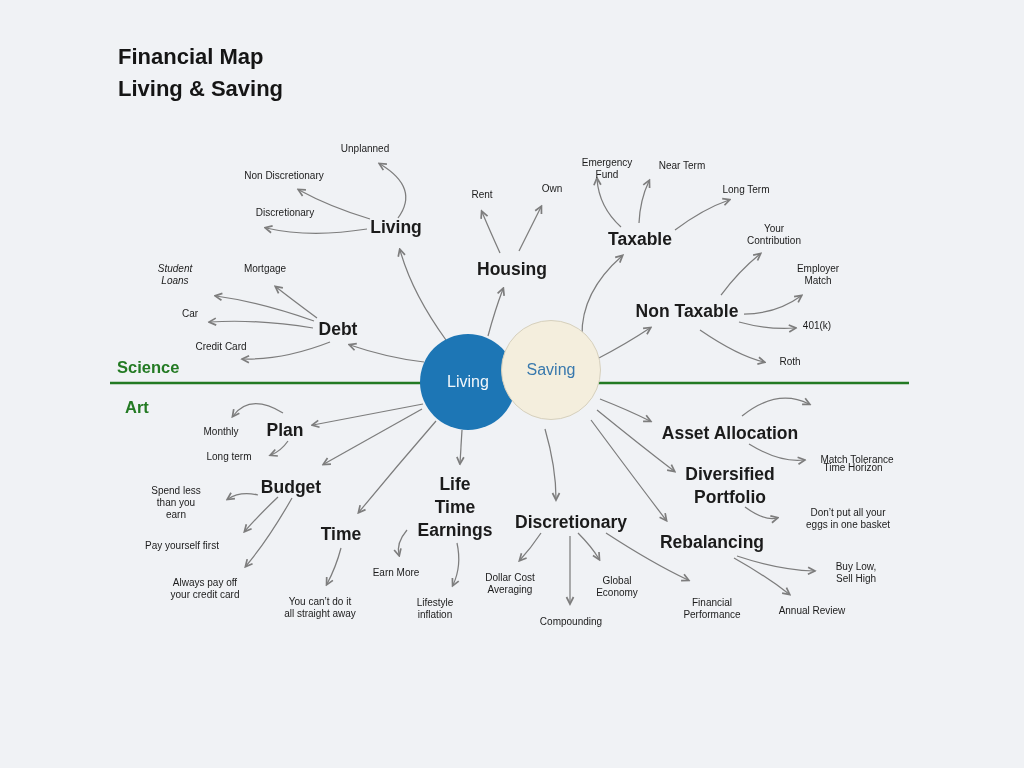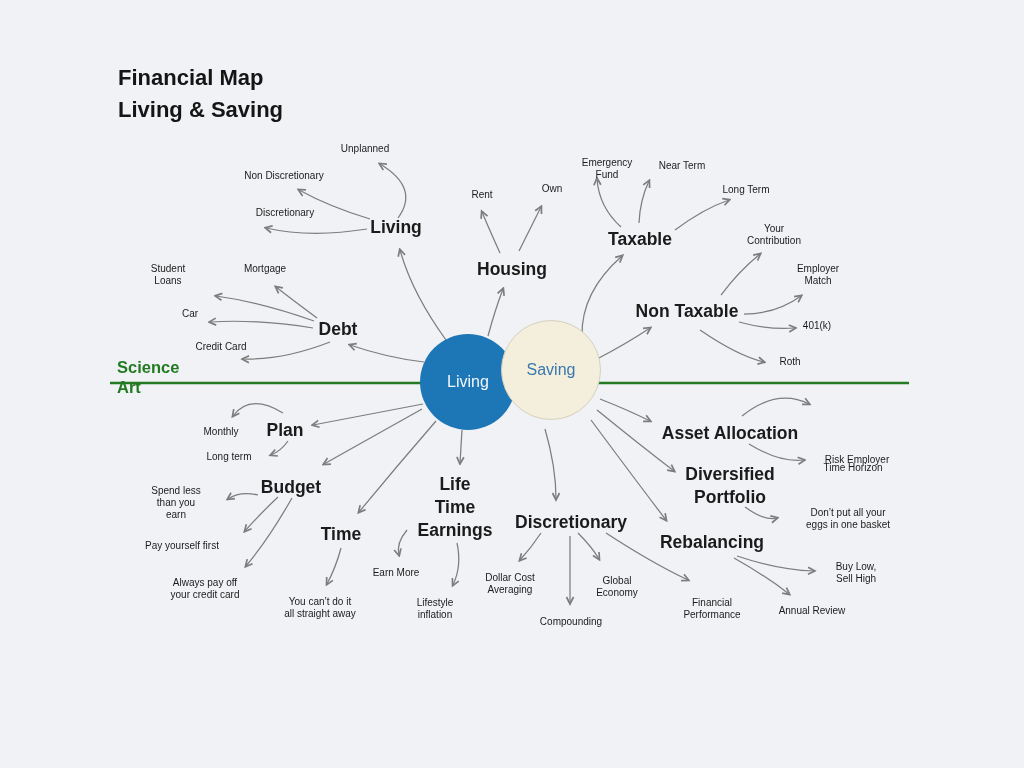--- a/index.html
+++ b/index.html
@@ -11,21 +11,21 @@
     position:relative;
     width:1024px;height:768px;
     overflow:hidden;
     background:var(--background,#f0f2f5);
   }
   #edges{position:absolute;left:0;top:0;}
   #edges path.edge{fill:none;stroke:var(--arrow,#7d7d7d);stroke-width:1.25;}
   #edges .divider{stroke:var(--divider-green,#237a23);stroke-width:2.6;}
   #edges .ah{fill:none;stroke:var(--arrow,#7d7d7d);stroke-width:1.7;}
   .title{
-    position:absolute;left:118px;top:62px;
+    position:absolute;left:118px;top:41px;
     font-size:22px;font-weight:700;color:#151515;line-height:32px;
     white-space:pre-line;
   }
   .section-label{
     position:absolute;left:117px;
     font-size:16.5px;font-weight:700;color:var(--divider-green,#237a23);
   }
   .label{
     position:absolute;transform:translate(-50%,-50%);
     text-align:center;white-space:pre-line;
@@ -114,21 +114,21 @@
     <path class="edge" marker-end="url(#ah)" d="M749,444 Q780,463 804,460"></path>
     <path class="edge" marker-end="url(#ah)" d="M745,507 Q764,521 777,518"></path>
     <path class="edge" marker-end="url(#ah)" d="M737,556 Q779,570 814,571"></path>
     <path class="edge" marker-end="url(#ah)" d="M734,558 Q766,576 789,594"></path>
   </svg>
 
   <div class="title"><span>Financial Map</span>
 <span>Living &amp; Saving</span></div>
 
   <div class="section-label" style="top:358px;">Science</div>
-  <div class="section-label" style="top:378px;">Art</div>
+  <div class="section-label" style="top:398px;margin-left:8px;">Art</div>
 
   <div class="circle living">
       <span>Living</span>
     </div>
   <div class="circle saving">
       <span>Saving</span>
     </div>
 
   <div class="label branch" style="left:396px;top:227px;">Living</div>
   <div class="label branch" style="left:512px;top:269px;">Housing</div>
@@ -145,21 +145,21 @@
   <div class="label branch" style="left:730px;top:433px;">Asset Allocation</div>
   <div class="label branch" style="left:730px;top:486px;">Diversified
 Portfolio</div>
   <div class="label branch" style="left:712px;top:542px;">Rebalancing</div>
 
   <div class="label" style="left:365px;top:149px;">Unplanned</div>
   <div class="label" style="left:284px;top:176px;">Non Discretionary</div>
   <div class="label" style="left:249px;top:213px;margin-left:36px;">Discretionary</div>
   <div class="label" style="left:482px;top:195px;">Rent</div>
   <div class="label" style="left:552px;top:189px;">Own</div>
-  <div class="label" style="left:168px;top:275px;">Student
+  <div class="label" style="left:175px;top:275px;font-style:italic;">Student
 Loans</div>
   <div class="label" style="left:265px;top:269px;">Mortgage</div>
   <div class="label" style="left:190px;top:314px;">Car</div>
   <div class="label" style="left:221px;top:347px;">Credit Card</div>
   <div class="label" style="left:607px;top:154px;margin-top:15px;">Emergency
 Fund</div>
   <div class="label" style="left:682px;top:166px;">Near Term</div>
   <div class="label" style="left:746px;top:190px;">Long Term</div>
   <div class="label" style="left:774px;top:235px;">Your
 Contribution</div>
@@ -181,20 +181,20 @@
   <div class="label" style="left:435px;top:609px;">Lifestyle
 inflation</div>
   <div class="label" style="left:510px;top:584px;">Dollar Cost
 Averaging</div>
   <div class="label" style="left:617px;top:587px;">Global
 Economy</div>
   <div class="label" style="left:571px;top:622px;">Compounding</div>
   <div class="label" style="left:712px;top:609px;">Financial
 Performance</div>
   <div class="label" style="left:853px;top:420px;margin-top:48px;">Time Horizon</div>
-  <div class="label" style="left:857px;top:460px;">Risk Employer</div>
+  <div class="label" style="left:857px;top:460px;">Match Tolerance</div>
   <div class="label" style="left:848px;top:519px;">Don’t put all your
 eggs in one basket</div>
   <div class="label" style="left:856px;top:573px;">Buy Low,
 Sell High</div>
   <div class="label" style="left:812px;top:611px;">Annual Review</div>
 
 </div>
 
 </body></html>

